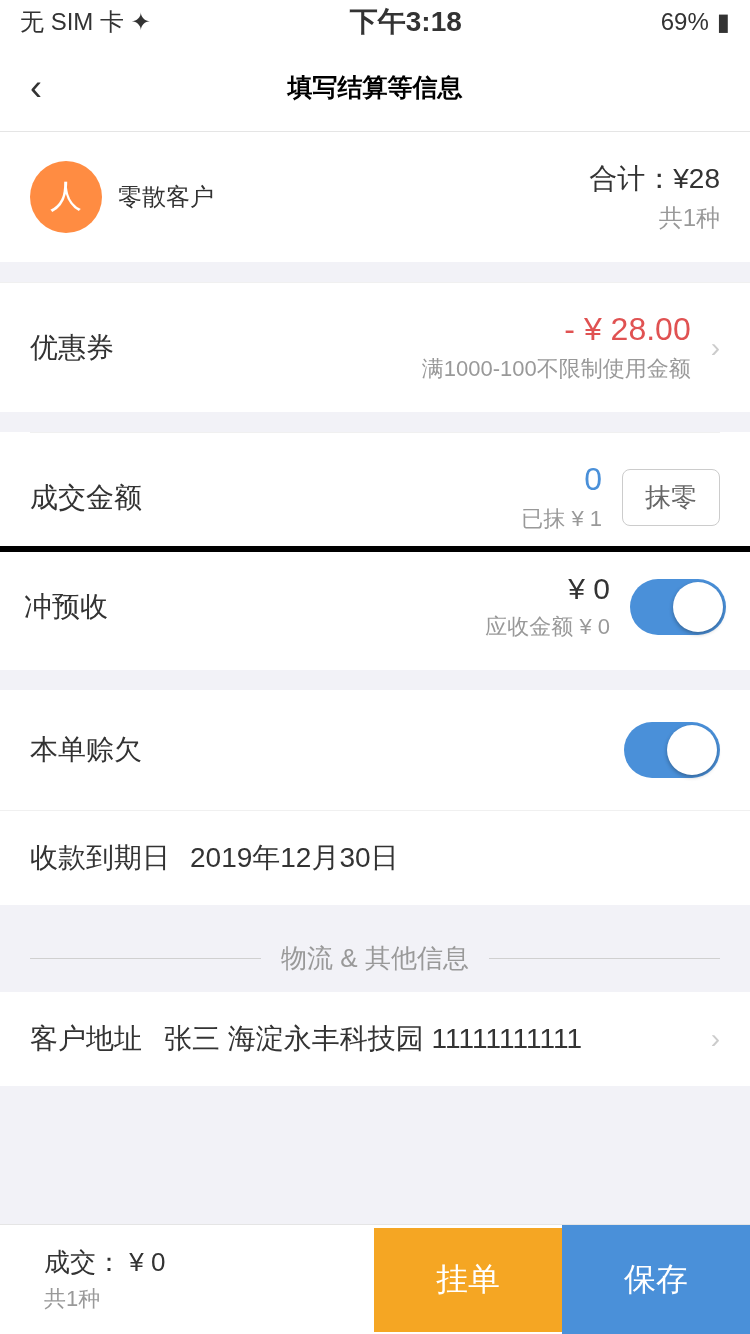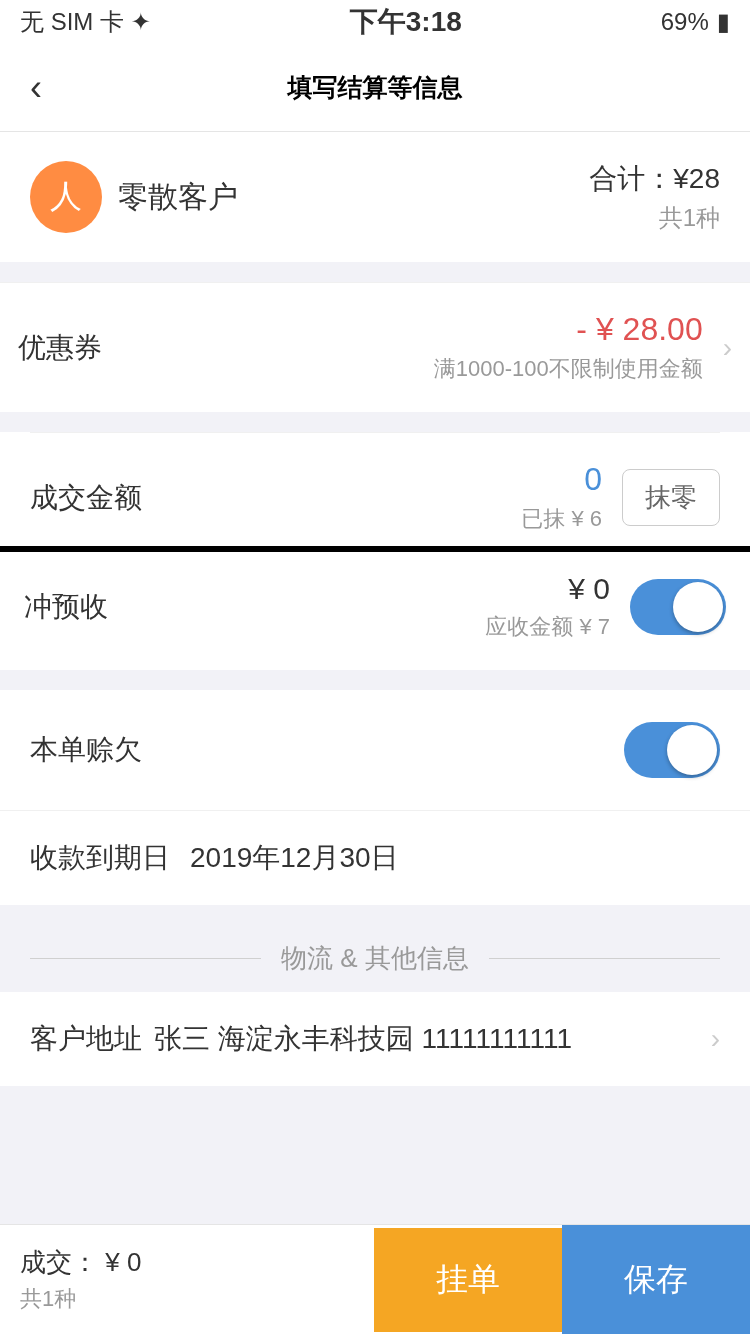--- a/index.html
+++ b/index.html
@@ -82,42 +82,42 @@
       height: 72px;
       background: #ff8c42;
       border-radius: 50%;
       display: flex;
       align-items: center;
       justify-content: center;
       color: #fff;
       font-size: 32px;
     }
     .customer-name {
-      font-size: 30px;
+      font-size: 24px;
       color: #333;
     }
     .customer-right {
       text-align: right;
     }
     .customer-total {
       font-size: 28px;
       color: #333;
     }
     .customer-count {
       font-size: 24px;
       color: #999;
       margin-top: 4px;
     }
 
     
     .row-item {
       display: flex;
       align-items: center;
       justify-content: space-between;
-      padding: 28px 18px;
+      padding: 28px 30px;
       background: #fff;
       border-top: 1px solid #f0f0f0;
       min-height: 90px;
     }
     .row-label {
       font-size: 28px;
       color: #333;
     }
     .row-right {
       display: flex;
@@ -246,21 +246,21 @@
       background: #d0d0d0;
     }
 
     
     .address-row {
       display: flex;
       align-items: center;
       justify-content: space-between;
       padding: 28px 30px;
       background: #fff;
-      gap: 12px;
+      gap: 22px;
     }
     .address-label {
       font-size: 28px;
       color: #333;
       flex-shrink: 0;
     }
     .address-value {
       font-size: 28px;
       color: #333;
       flex: 1;
@@ -273,21 +273,21 @@
       left: 0;
       width: 750px;
       height: 110px;
       background: #fff;
       display: flex;
       align-items: center;
       border-top: 1px solid #e5e5e5;
     }
     .bottom-info {
       flex: 1;
-      padding: 0 20px;
+      padding: 0 44px;
     }
     .bottom-deal {
       font-size: 26px;
       color: #333;
     }
     .bottom-count {
       font-size: 22px;
       color: #999;
       margin-top: 4px;
     }
@@ -366,33 +366,33 @@
   </div>
 
   <div class="card">
 
     <div class="deal-amount-section">
       <div class="deal-row">
         <span class="row-label">成交金额</span>
         <div class="deal-right">
           <div style="text-align:right;">
             <div class="row-value-blue">0</div>
-            <div class="row-sub">已抹  ¥ 6</div>
+            <div class="row-sub">已抹  ¥ 1</div>
           </div>
           <button class="mozero-btn">抹零</button>
         </div>
       </div>
     </div>
 
     <div class="chong-row">
       <span class="row-label">冲预收</span>
       <div style="display:flex; align-items:center; gap:20px;">
         <div style="text-align:right;">
           <div style="font-size:30px; color:#333;">¥ 0</div>
-          <div class="row-sub">应收金额 ¥ 7</div>
+          <div class="row-sub">应收金额 ¥ 0</div>
         </div>
         <div class="toggle"></div>
       </div>
     </div>
   </div>
 
   <div class="card">
     <div class="sheqian-row">
       <span class="row-label">本单赊欠</span>
       <div class="toggle"></div>

